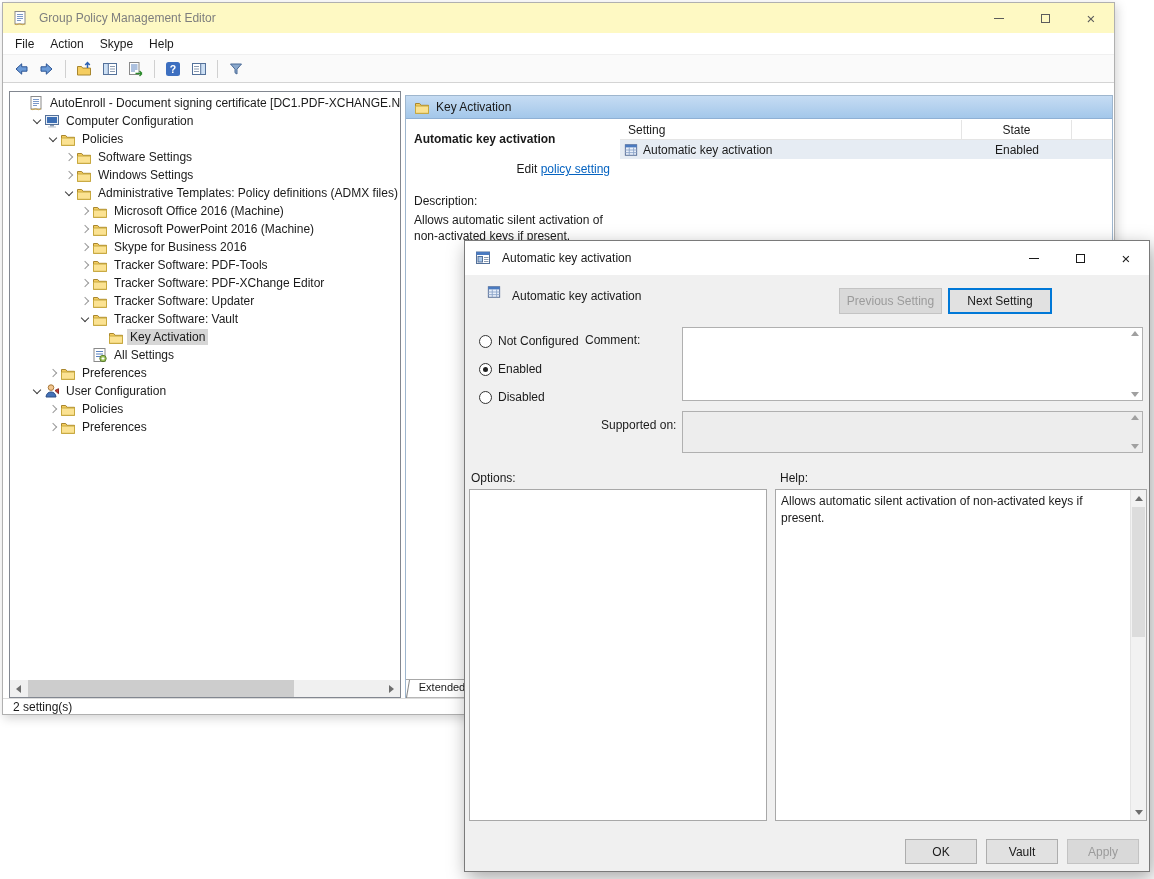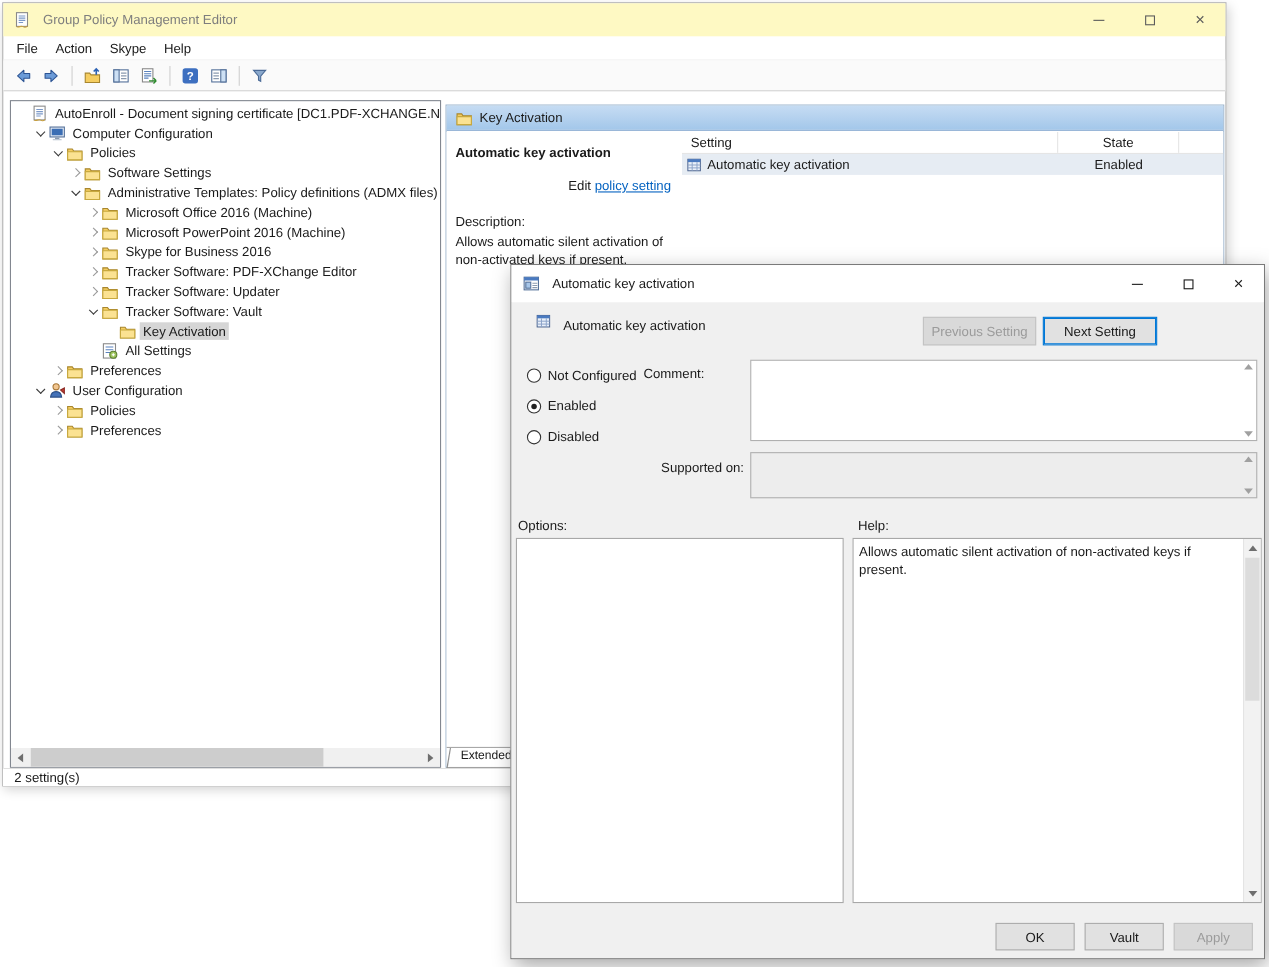--- a/index.html
+++ b/index.html
@@ -255,20 +255,31 @@
             <span class="tree-icon">
               <svg width="16" height="16" viewBox="0 0 16 16">
                 <path d="M1.5 4.5h4.2l1.3 1.8h7.5v8H1.5z" fill="#f5cd60" stroke="#a8862e"></path>
                 <path d="M1.5 7h13v7.3h-13z" fill="#fbe292" stroke="#c8a93e"></path>
               </svg>
             </span>
             <span class="tree-label">Software Settings</span>
           </div>
           <div class="tree-row">
             <span class="indent" style="width: 52px;"></span>
+            <span class="chev collapsed"></span>
+            <span class="tree-icon">
+              <svg width="16" height="16" viewBox="0 0 16 16">
+                <path d="M1.5 4.5h4.2l1.3 1.8h7.5v8H1.5z" fill="#f5cd60" stroke="#a8862e"></path>
+                <path d="M1.5 7h13v7.3h-13z" fill="#fbe292" stroke="#c8a93e"></path>
+              </svg>
+            </span>
+            <span class="tree-label">Windows Settings</span>
+          </div>
+          <div class="tree-row">
+            <span class="indent" style="width: 52px;"></span>
             <span class="chev expanded"></span>
             <span class="tree-icon">
               <svg width="16" height="16" viewBox="0 0 16 16">
                 <path d="M1.5 4.5h4.2l1.3 1.8h7.5v8H1.5z" fill="#f5cd60" stroke="#a8862e"></path>
                 <path d="M1.5 7h13v7.3h-13z" fill="#fbe292" stroke="#c8a93e"></path>
               </svg>
             </span>
             <span class="tree-label">Administrative Templates: Policy definitions (ADMX files) r</span>
           </div>
           <div class="tree-row">
@@ -296,20 +307,31 @@
           <div class="tree-row">
             <span class="indent" style="width: 68px;"></span>
             <span class="chev collapsed"></span>
             <span class="tree-icon">
               <svg width="16" height="16" viewBox="0 0 16 16">
                 <path d="M1.5 4.5h4.2l1.3 1.8h7.5v8H1.5z" fill="#f5cd60" stroke="#a8862e"></path>
                 <path d="M1.5 7h13v7.3h-13z" fill="#fbe292" stroke="#c8a93e"></path>
               </svg>
             </span>
             <span class="tree-label">Skype for Business 2016</span>
+          </div>
+          <div class="tree-row">
+            <span class="indent" style="width: 68px;"></span>
+            <span class="chev collapsed"></span>
+            <span class="tree-icon">
+              <svg width="16" height="16" viewBox="0 0 16 16">
+                <path d="M1.5 4.5h4.2l1.3 1.8h7.5v8H1.5z" fill="#f5cd60" stroke="#a8862e"></path>
+                <path d="M1.5 7h13v7.3h-13z" fill="#fbe292" stroke="#c8a93e"></path>
+              </svg>
+            </span>
+            <span class="tree-label">Tracker Software: PDF-Tools</span>
           </div>
           <div class="tree-row">
             <span class="indent" style="width: 68px;"></span>
             <span class="chev collapsed"></span>
             <span class="tree-icon">
               <svg width="16" height="16" viewBox="0 0 16 16">
                 <path d="M1.5 4.5h4.2l1.3 1.8h7.5v8H1.5z" fill="#f5cd60" stroke="#a8862e"></path>
                 <path d="M1.5 7h13v7.3h-13z" fill="#fbe292" stroke="#c8a93e"></path>
               </svg>
             </span>

